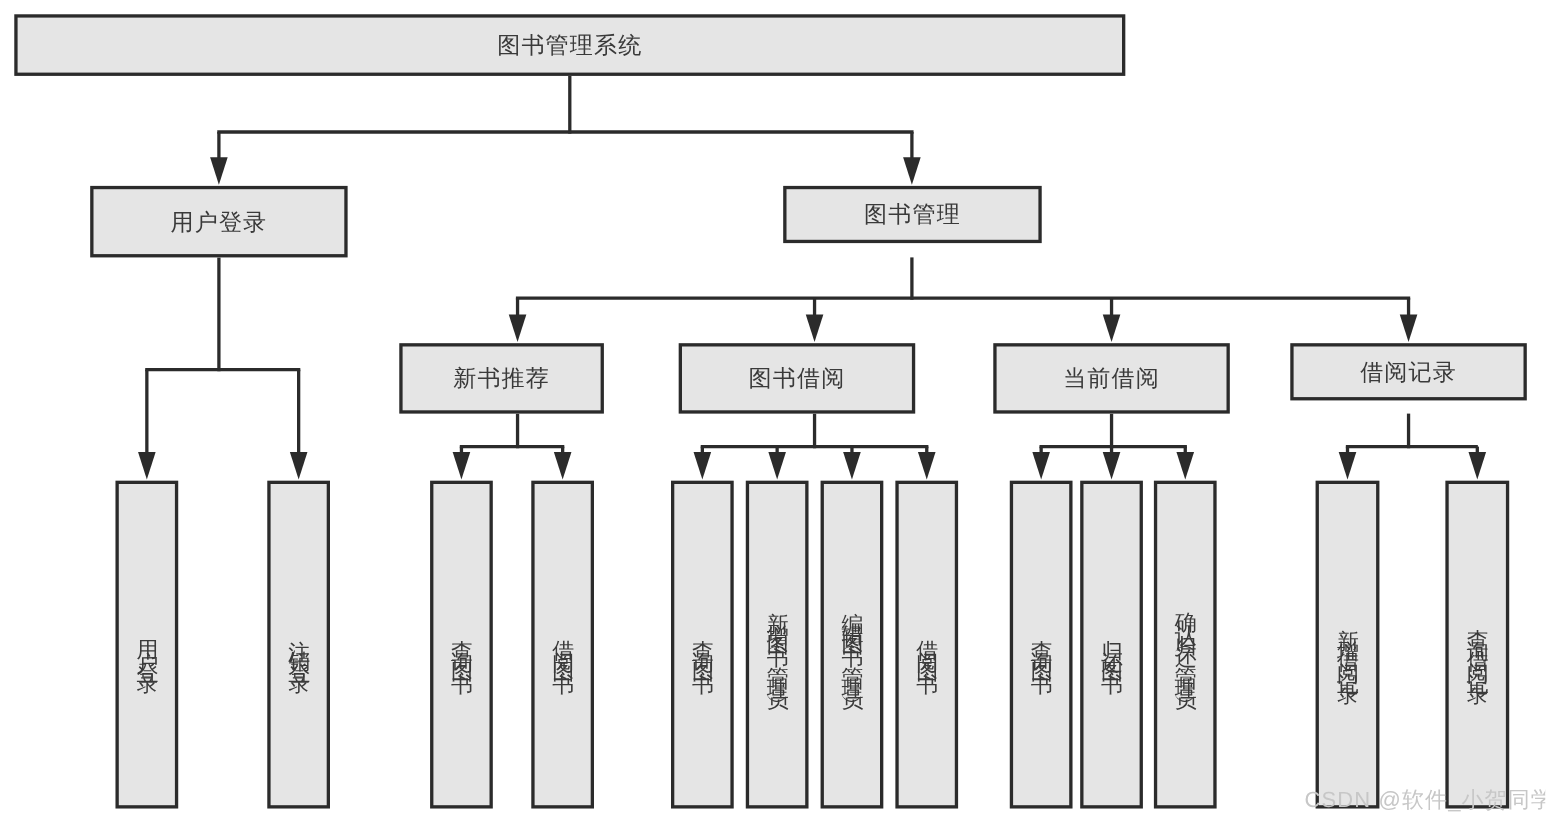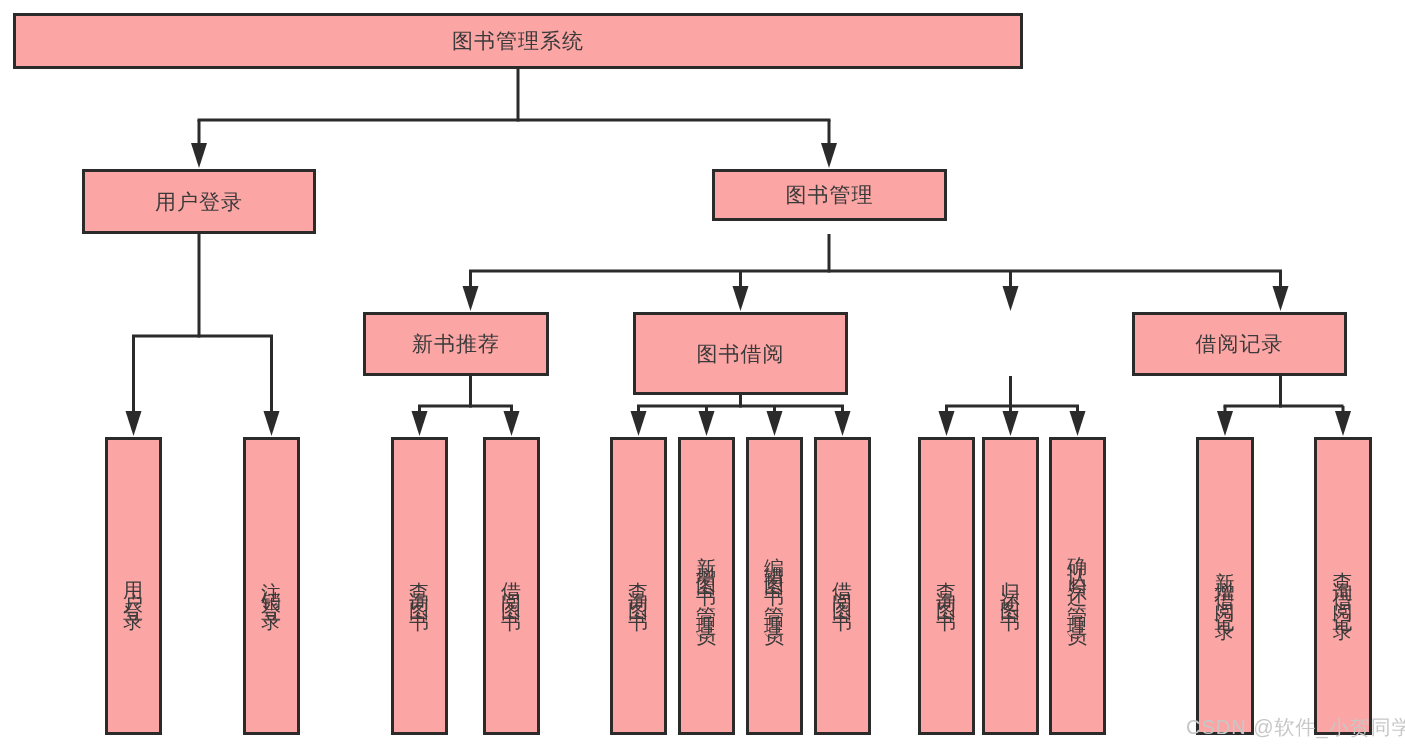--- a/index.html
+++ b/index.html
@@ -18,21 +18,21 @@
   .connectors {
     position: absolute;
     left: 0;
     top: 0;
     z-index: 1;
   }
   .node {
     position: absolute;
     box-sizing: border-box;
     border: 3px solid #2b2b2b;
-    background: #fca5a5;
+    background: #e5e5e5;
     display: flex;
     align-items: center;
     justify-content: center;
     color: #3a3a3a;
     z-index: 2;
   }
   .hbox {
     font-size: 21px;
     letter-spacing: 1px;
     white-space: nowrap;
@@ -128,22 +128,23 @@
       <path d="M1335 411 H1351 L1343 436 Z"></path>
     </g>
   </svg>
 
   <div class="node hbox" style="left:13px;top:13px;width:1010px;height:56px">图书管理系统</div>
 
   <div class="node hbox" style="left:82px;top:169px;width:234px;height:65px">用户登录</div>
   <div class="node hbox" style="left:712px;top:169px;width:235px;height:52px">图书管理</div>
 
   <div class="node hbox" style="left:363px;top:312px;width:186px;height:64px">新书推荐</div>
-  <div class="node hbox" style="left:633px;top:312px;width:215px;height:83px">图书借阅</div>
-  <div class="node hbox" style="left:1132px;top:312px;width:215px;height:64px">借阅记录</div>
+  <div class="node hbox" style="left:617px;top:312px;width:215px;height:64px">图书借阅</div>
+  <div class="node hbox" style="left:903px;top:312px;width:215px;height:64px">当前借阅</div>
+  <div class="node hbox" style="left:1173px;top:312px;width:215px;height:52px">借阅记录</div>
 
   <div class="node vbox" style="left:105px;top:437px;width:57px;height:298px">用户登录</div>
   <div class="node vbox" style="left:243px;top:437px;width:57px;height:298px">注销登录</div>
 
   <div class="node vbox" style="left:391px;top:437px;width:57px;height:298px">查询图书</div>
   <div class="node vbox" style="left:483px;top:437px;width:57px;height:298px">借阅图书</div>
 
   <div class="node vbox" style="left:610px;top:437px;width:57px;height:298px">查询图书</div>
   <div class="node vbox" style="left:678px;top:437px;width:57px;height:298px">新增图书（管理员）</div>
   <div class="node vbox" style="left:746px;top:437px;width:57px;height:298px">编辑图书（管理员）</div>

